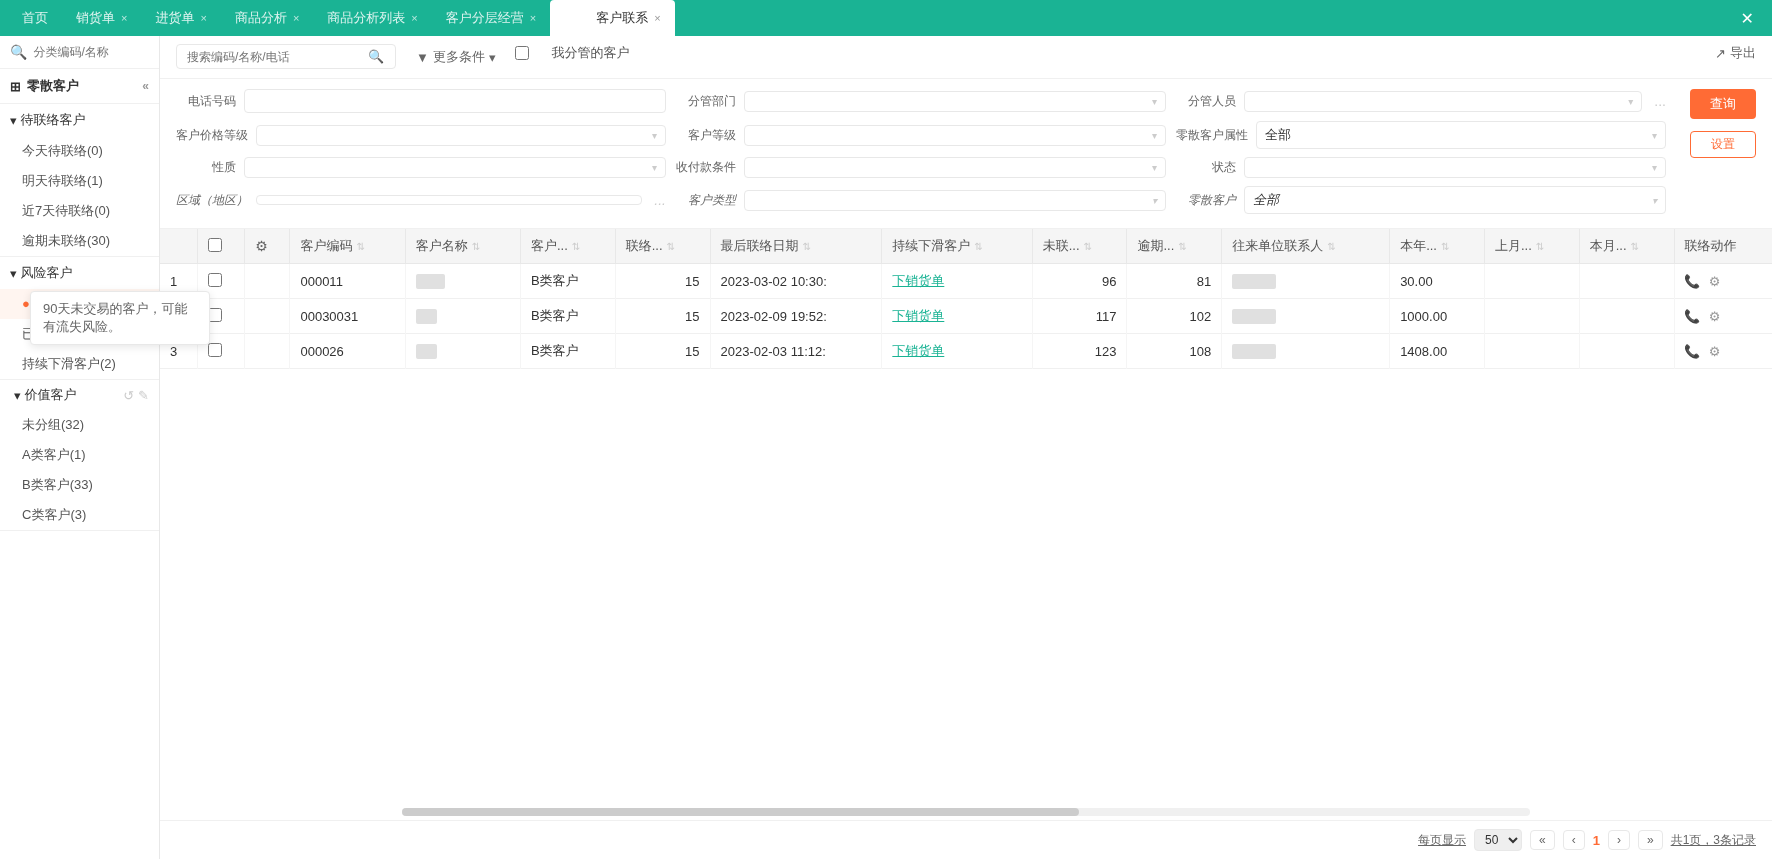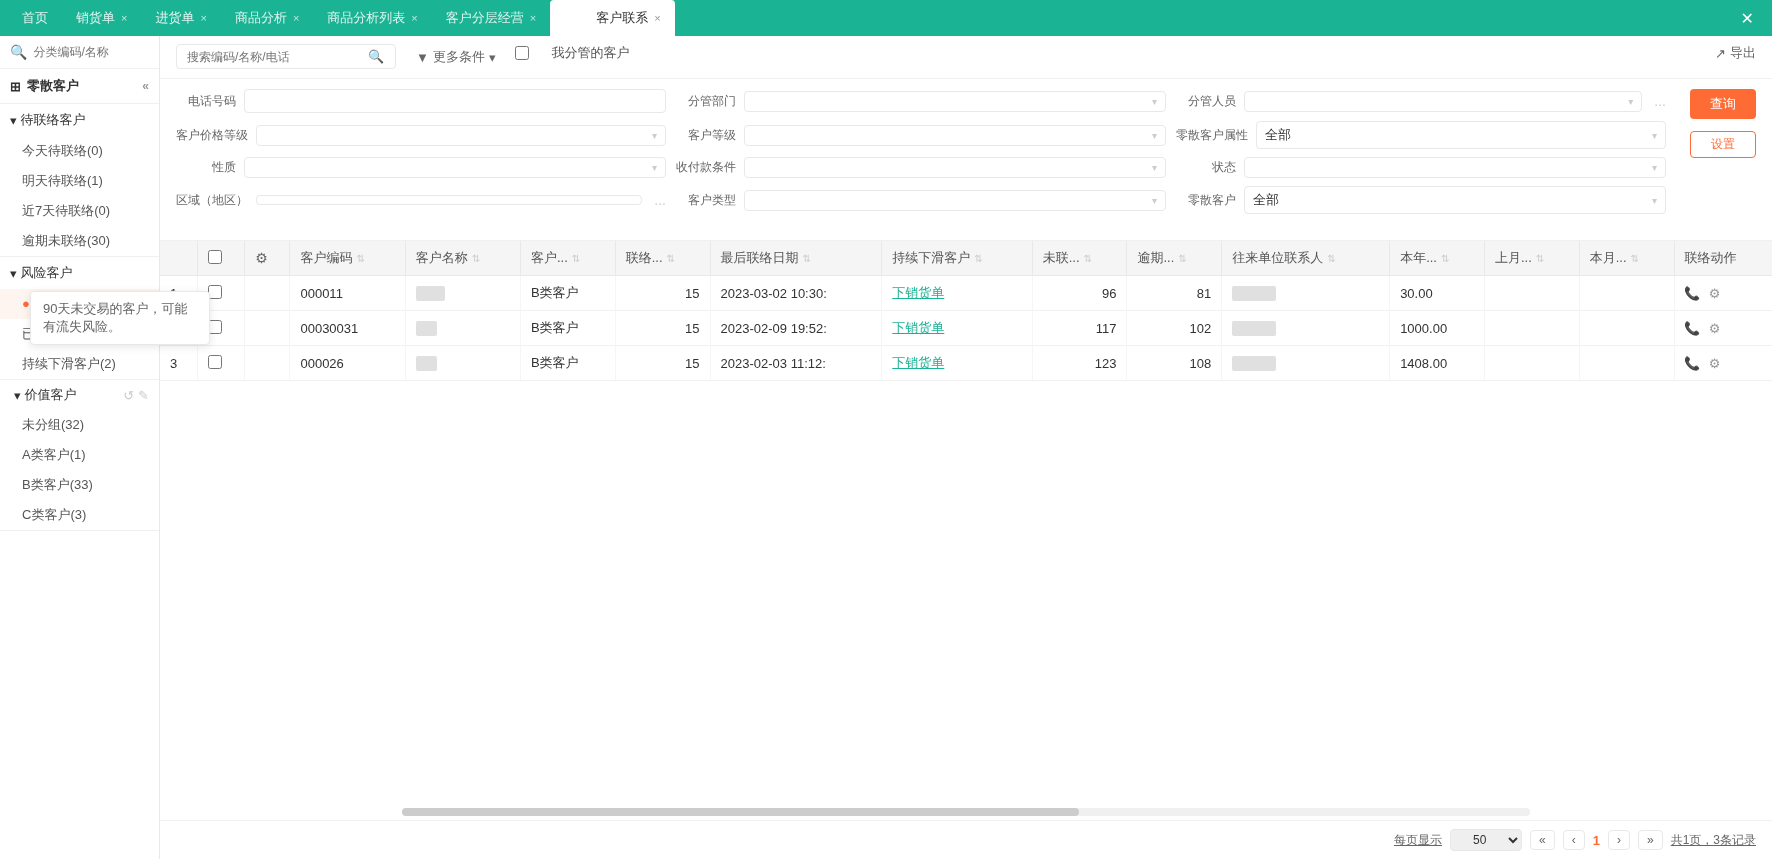--- a/index.html
+++ b/index.html
@@ -203,21 +203,21 @@
       background: #fff;
       border-bottom: 1px solid #f0f0f0;
       padding: 10px 16px;
     }
     .adv-filter-row {
       display: flex;
       align-items: center;
       gap: 10px;
       margin-bottom: 8px;
     }
-    .adv-filter-row:last-child { margin-bottom: 16px; }
+    .adv-filter-row:last-child { margin-bottom: 4px; font-style: italic; }
     .filter-field {
       display: flex;
       align-items: center;
       gap: 8px;
       flex: 1;
     }
     .filter-field label {
       color: #666;
       font-size: 12px;
       white-space: nowrap;
@@ -333,21 +333,21 @@
       padding: 8px 16px;
       display: flex;
       align-items: center;
       justify-content: flex-end;
       gap: 8px;
     }
     .page-text { color: #666; font-size: 12px; text-decoration: underline; }
     .page-select {
       border: 1px solid #e8e8e8;
       border-radius: 4px;
-      padding: 2px 18px;
+      padding: 2px 6px;
       font-size: 12px;
       color: #333;
     }
     .page-btn {
       border: 1px solid #e8e8e8;
       background: #fff;
       border-radius: 4px;
       padding: 2px 8px;
       cursor: pointer;
       color: #666;

